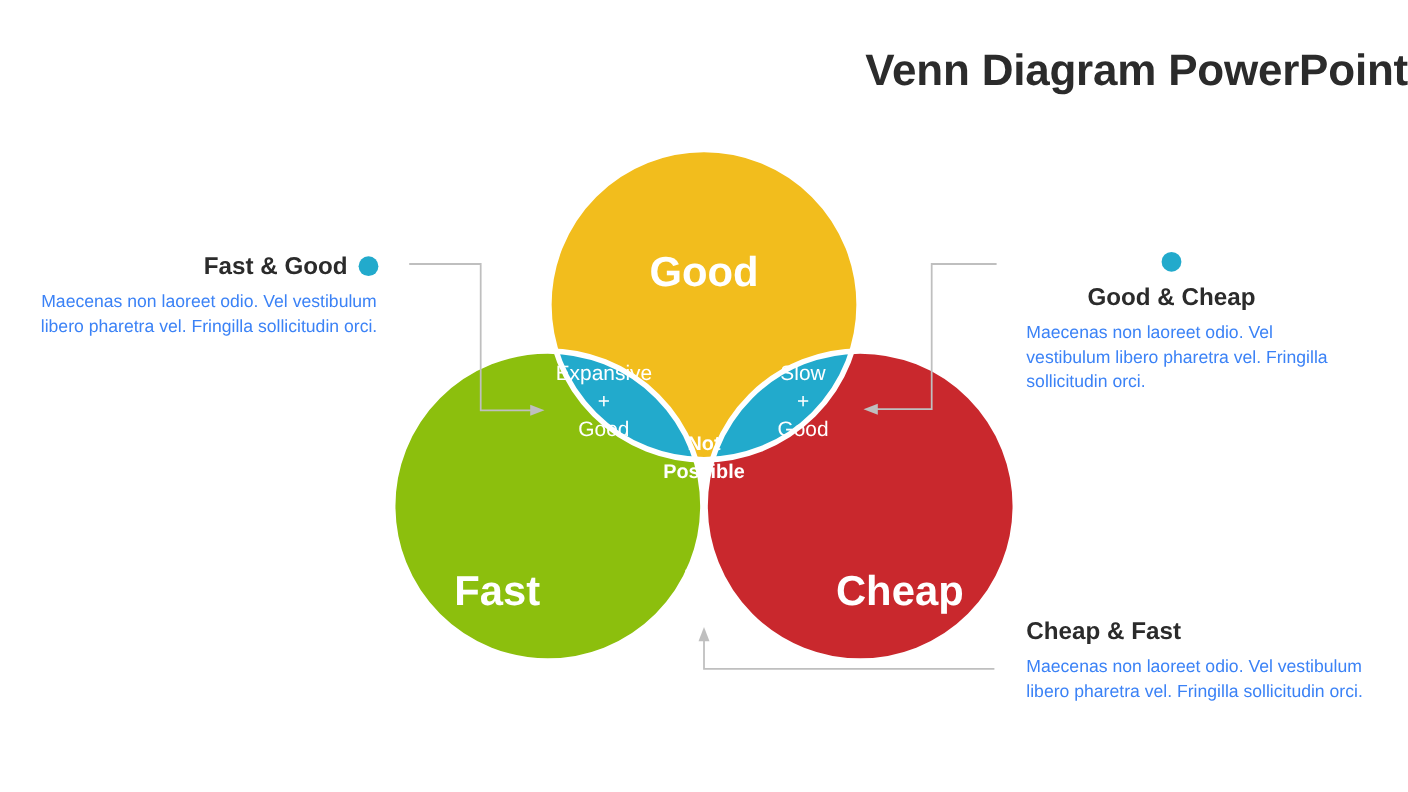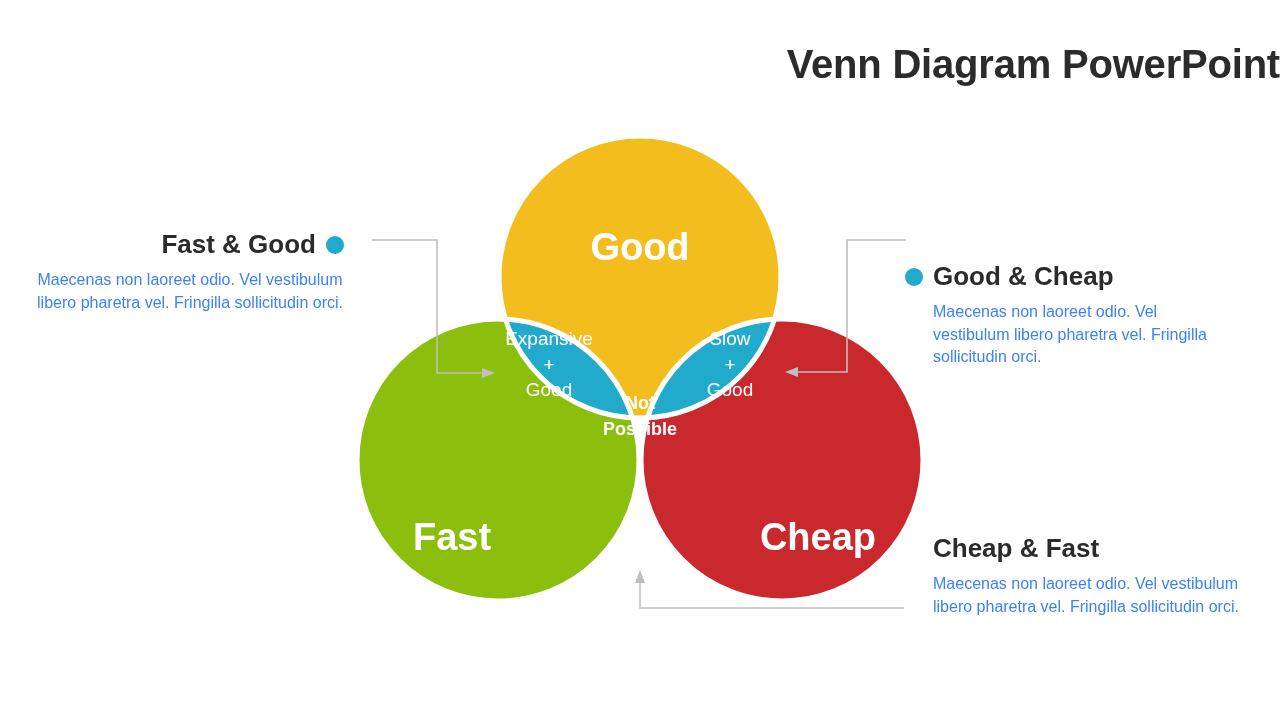--- a/index.html
+++ b/index.html
@@ -59,25 +59,24 @@
   .callout {
     position: absolute;
   }
   .callout-head {
     display: flex;
     align-items: center;
     gap: 10px;
     white-space: nowrap;
   }
   .callout-head.right {
-    flex-direction: row;
-    margin-top: 32px;
+    flex-direction: column;
   }
   .callout-title {
-    font-size: 26px;
+    font-size: 22px;
     font-weight: bold;
     color: #2b2b2b;
   }
   .dot {
     width: 18px;
     height: 18px;
     border-radius: 50%;
     background: #22aacc;
     flex: 0 0 auto;
   }
@@ -112,20 +111,21 @@
     width: 290px;
   }
 
   #callout-cheap-fast {
     left: 905px;
     top: 533px;
     width: 350px;
   }
   #callout-cheap-fast .callout-title {
     margin-left: 28px;
+    margin-top: 28px;
   }
   #callout-cheap-fast .callout-body {
     margin-top: 9px;
     margin-left: 28px;
     width: 312px;
   }
   #callout-cheap-fast .dot-row {
     position: absolute;
     left: 0;
     top: 66px;

